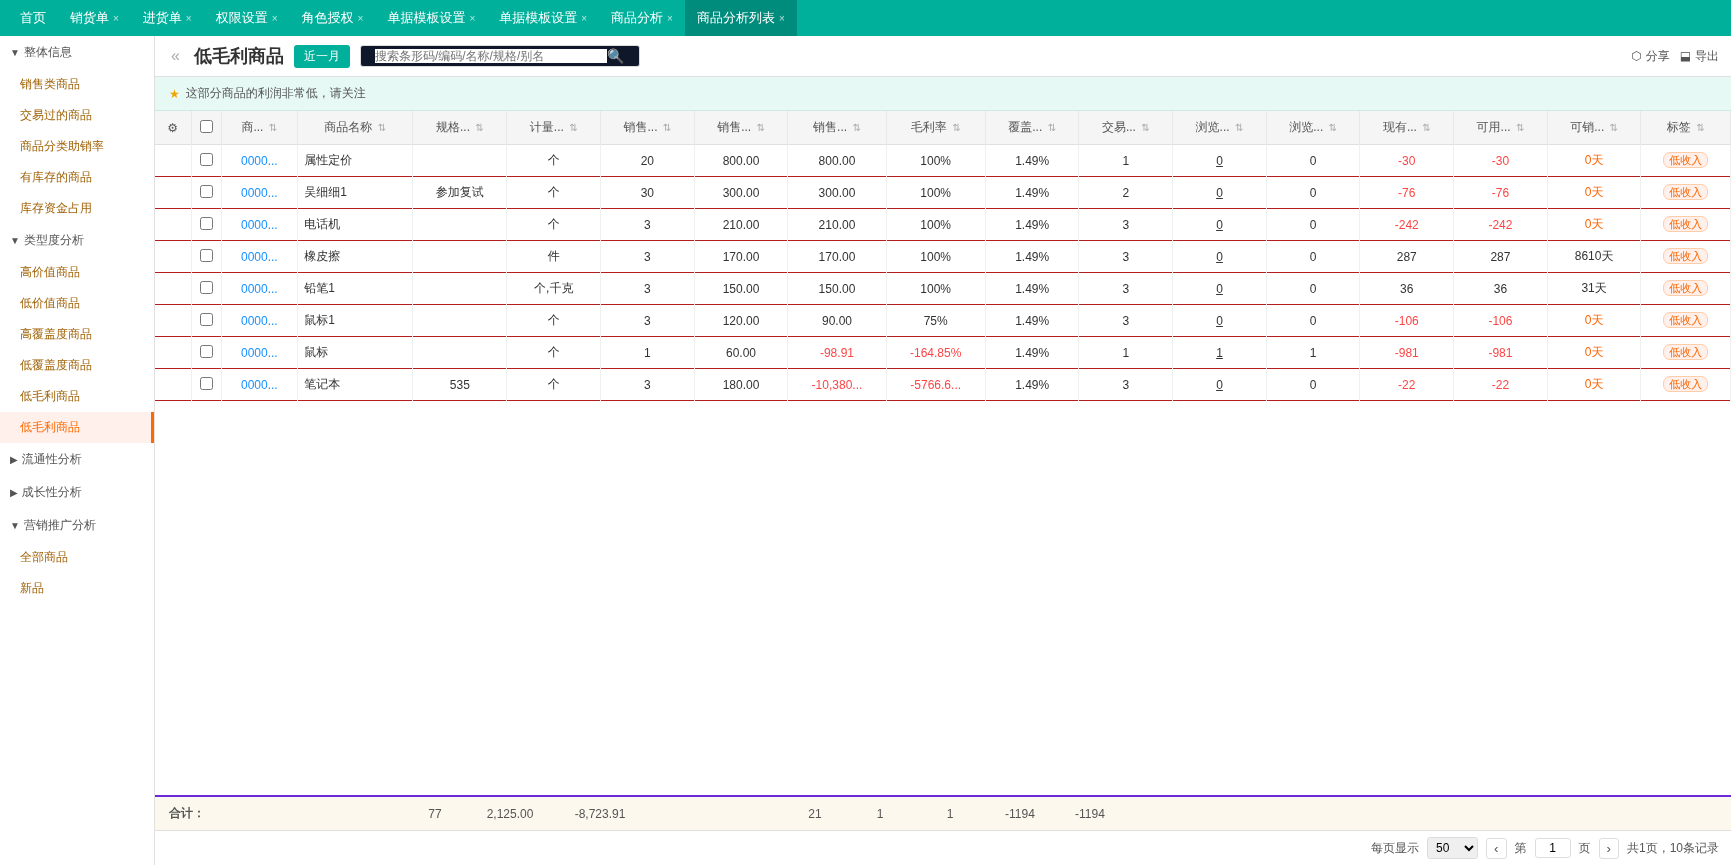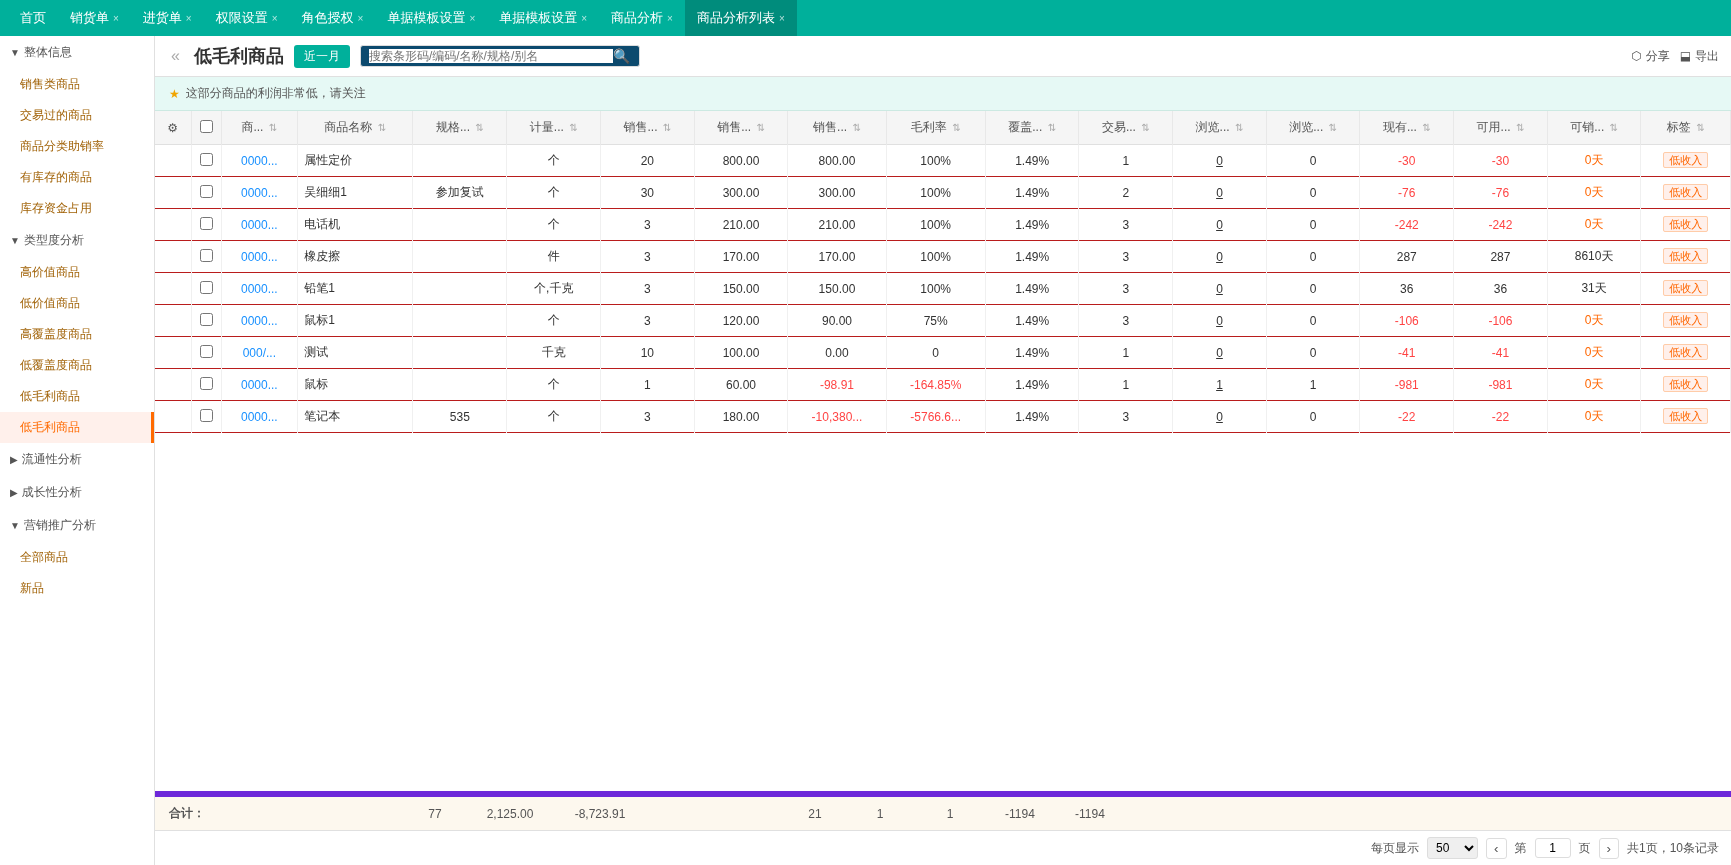--- a/index.html
+++ b/index.html
@@ -99,22 +99,22 @@
       border-radius: 3px;
       padding: 3px 10px;
       font-size: 12px;
       cursor: pointer;
     }
     .search-box {
       display: flex;
       align-items: center;
       border: 1px solid #ddd;
       border-radius: 3px;
-      padding: 2px 8px;
-      background: #0c4a6e;
+      padding: 2px 14px;
+      background: #0f172a;
       flex: 1;
       max-width: 280px;
     }
     .search-box input {
       border: none;
       outline: none;
       font-size: 12px;
       width: 100%;
       color: #999;
     }
@@ -186,35 +186,35 @@
       border-right: 1px solid #f0f0f0;
       white-space: nowrap;
     }
     tbody td.text-left { text-align: left; }
     .red-text { color: #ff4444; }
     .orange-text { color: #ff6600; }
     .tag-badge {
       background: #fff0eb;
       color: #ff6600;
       border: 1px solid #ffcca8;
-      border-radius: 2px;
+      border-radius: 7px;
       padding: 1px 5px;
       font-size: 11px;
     }
     .underline-link {
       text-decoration: underline;
       color: #333;
       cursor: pointer;
     }
     .sort-icon { color: #aaa; font-size: 10px; margin-left: 2px; }
 
     
     .footer-total {
       background: #fdf8ee;
-      border-top: 6px solid #6d28d9;
+      border-top: 2px solid #6d28d9;
       padding: 8px 14px;
       display: flex;
       align-items: center;
       font-size: 12px;
       color: #555;
     }
     .footer-total .total-label { font-weight: bold; margin-right: 20px; }
     .footer-values {
       display: flex;
       gap: 0;
@@ -571,40 +571,20 @@
       <td class="underline-link">0</td>
       <td>0</td>
       <td class="red-text">-106</td>
       <td class="red-text">-106</td>
       <td class="red-text orange-text">0天</td>
       <td><span class="tag-badge">低收入</span></td>
     </tr>
             <tr>
       <td></td>
       <td><input type="checkbox" style=""></td>
-      <td style="color:#1890ff;cursor:pointer">000/...</td>
-      <td class="text-left">测试</td>
-      <td></td>
-      <td>千克</td>
-      <td>10</td>
-      <td>100.00</td>
-      <td class="">0.00</td>
-      <td class="">0</td>
-      <td>1.49%</td>
-      <td>1</td>
-      <td class="underline-link">0</td>
-      <td>0</td>
-      <td class="red-text">-41</td>
-      <td class="red-text">-41</td>
-      <td class="red-text orange-text">0天</td>
-      <td><span class="tag-badge">低收入</span></td>
-    </tr>
-            <tr>
-      <td></td>
-      <td><input type="checkbox" style=""></td>
       <td style="color:#1890ff;cursor:pointer">0000...</td>
       <td class="text-left">鼠标</td>
       <td></td>
       <td>个</td>
       <td>1</td>
       <td>60.00</td>
       <td class="red-text">-98.91</td>
       <td class="red-text">-164.85%</td>
       <td>1.49%</td>
       <td>1</td>

